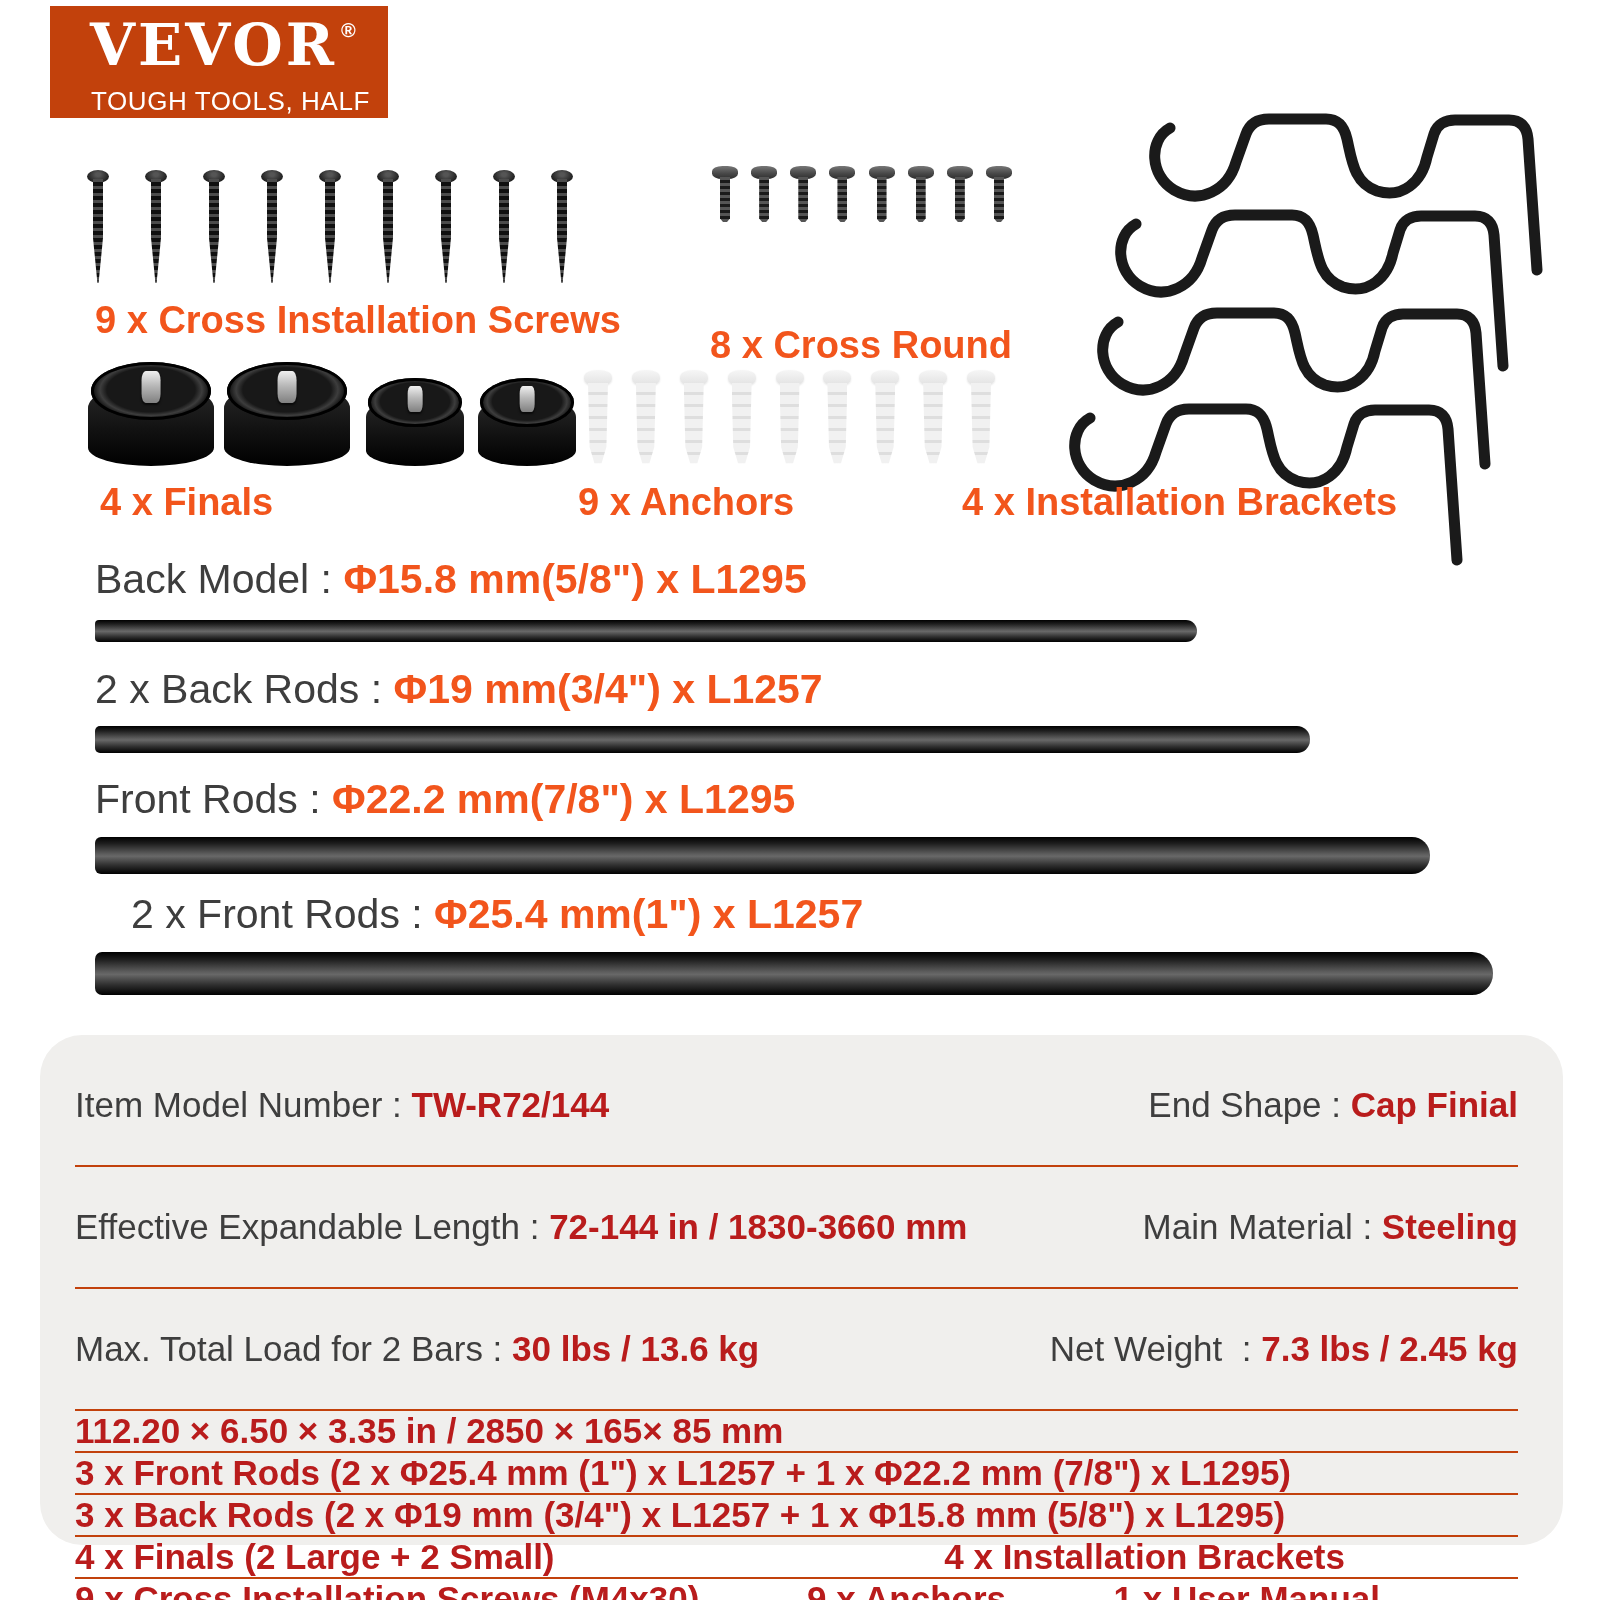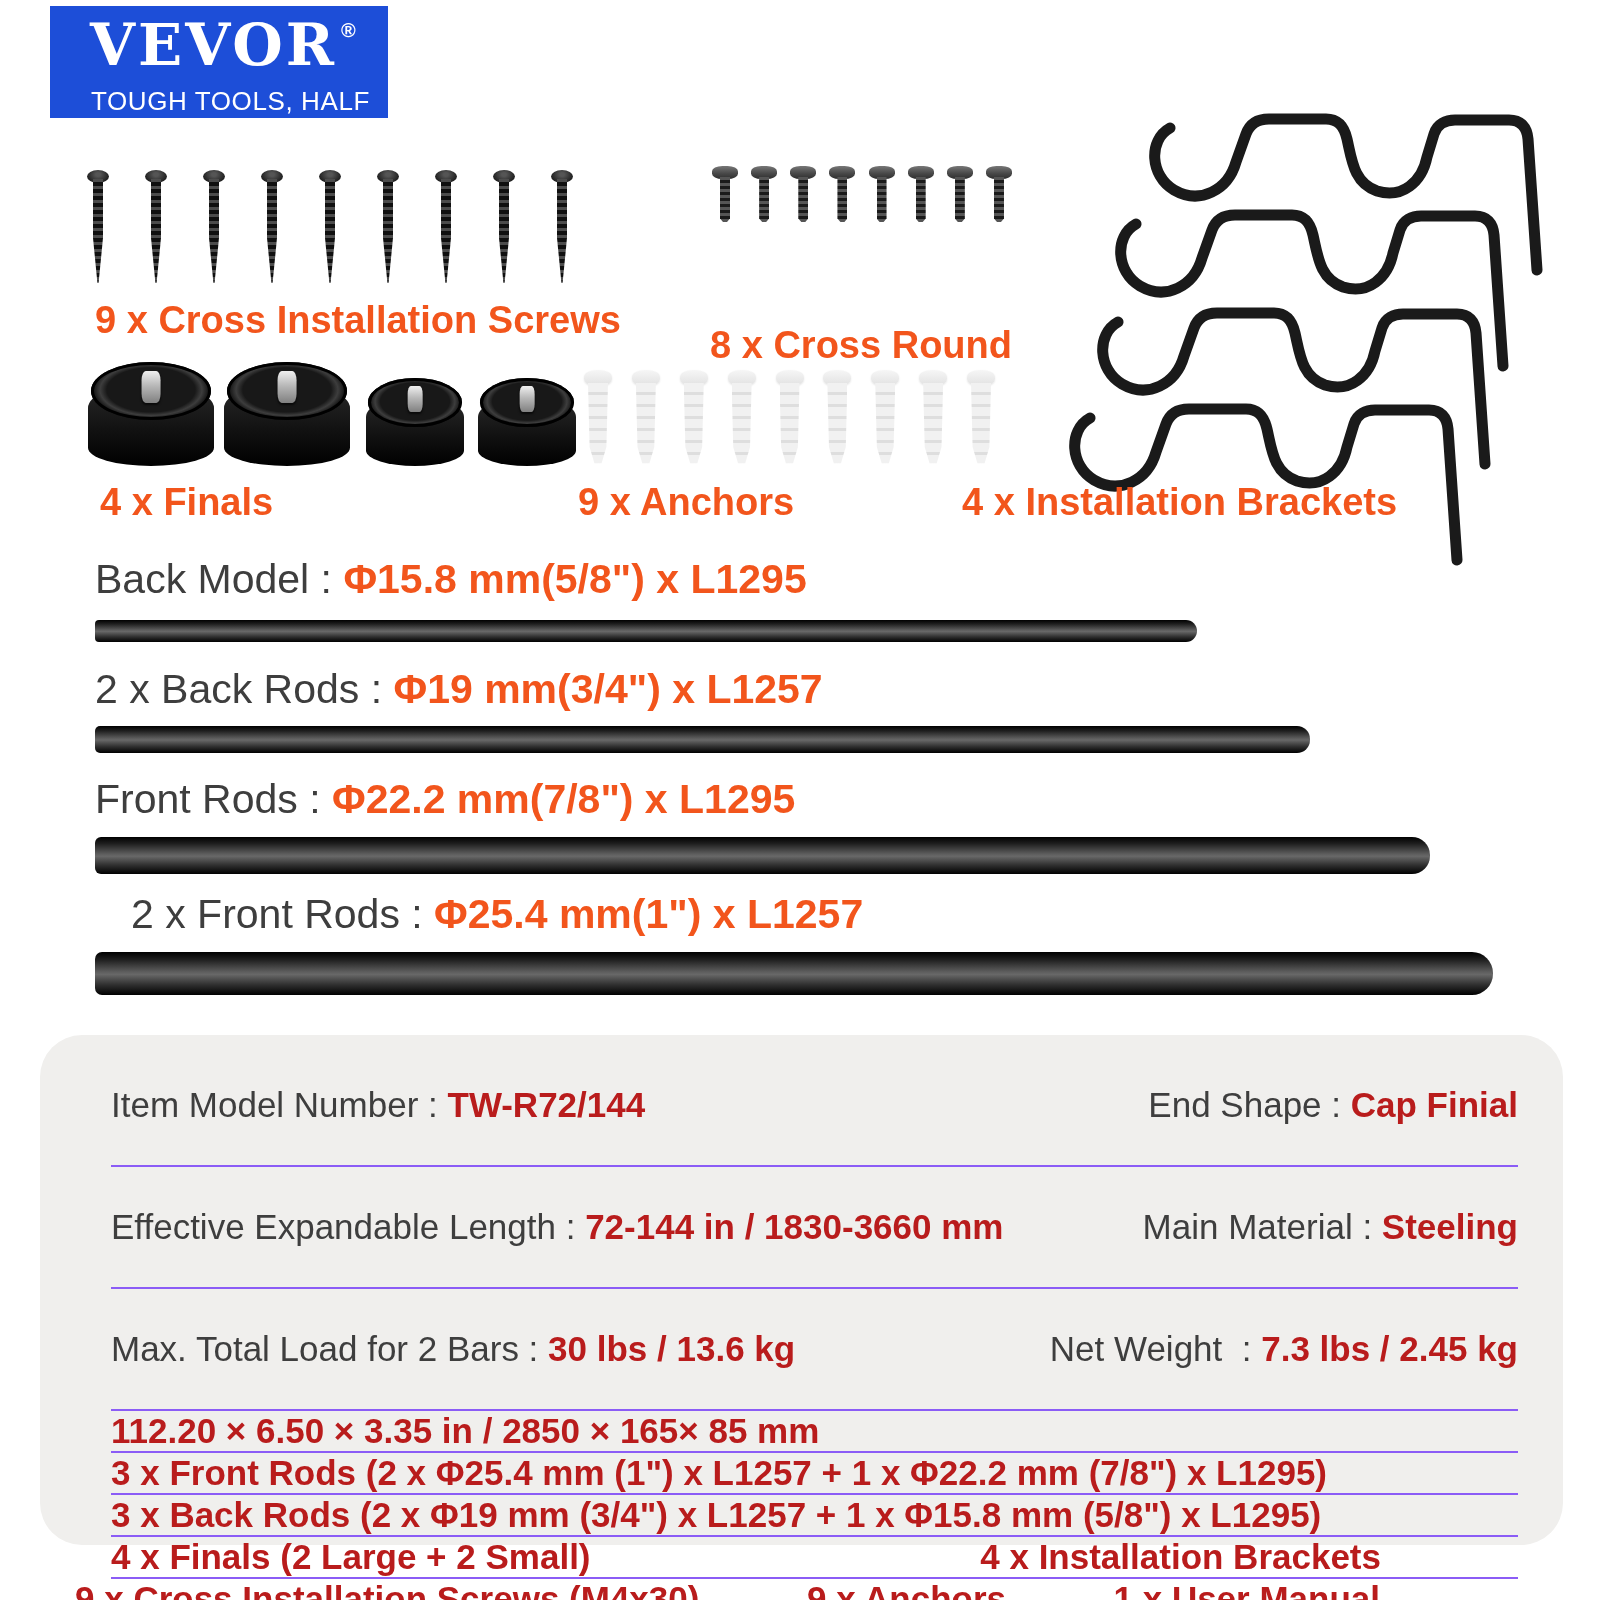--- a/index.html
+++ b/index.html
@@ -3,21 +3,21 @@
 <meta charset="utf-8">
 <style>
   html,body{margin:0;padding:0;}
   body{
     width:1600px;height:1600px;position:relative;overflow:hidden;
     background:#ffffff;font-family:"Liberation Sans",sans-serif;
   }
   .abs{position:absolute;}
 
   
-  .logo{left:50px;top:6px;width:338px;height:112px;background:#1d4ed8;color:#fff;}
+  .logo{left:50px;top:6px;width:338px;height:112px;background:#c2410c;color:#fff;}
   .logo-brand{position:absolute;left:40px;top:10px;font-family:"DejaVu Serif",serif;
     font-weight:bold;font-size:58px;letter-spacing:3px;line-height:1;}
   .logo-reg{font-size:20px;font-weight:bold;vertical-align:28px;letter-spacing:0;margin-left:4px;font-family:"Liberation Sans",sans-serif;}
   .logo-tagline{position:absolute;left:41px;top:80px;font-size:26px;font-weight:normal;letter-spacing:0.6px;}
 
   
   .plabel{color:#F2551C;font-weight:bold;font-size:38px;line-height:1.2;white-space:pre;}
 
   
   .screws-row{left:86px;top:170px;width:488px;height:120px;display:flex;justify-content:space-between;}
@@ -66,21 +66,21 @@
   .rod-label{position:absolute;left:95px;font-size:41px;line-height:1.05;color:#3E3E3E;white-space:pre;}
   .rod-label .spec{color:#F2551C;font-weight:bold;}
   .rod{position:absolute;left:95px;
     background:linear-gradient(180deg,#000 0%,#1f1f1f 18%,#5d5d5d 46%,#686868 52%,#303030 76%,#000 100%);
     border-radius:5px 14px 14px 5px;}
 
   
   .spec-panel{left:40px;top:1035px;width:1523px;height:510px;background:#F0EFED;border-radius:42px;
     box-sizing:border-box;padding:10px 45px 12px 35px;display:flex;flex-direction:column;}
   .spec-row{flex:1;display:flex;align-items:center;font-size:35px;color:#3E3E3E;white-space:pre;}
-  .spec-row:not(:last-child){border-bottom:2px solid #8b5cf6;margin-left:36px;}
+  .spec-row:not(:last-child){border-bottom:2px solid #c2410c;}
   .spec-row .lbl{color:#3E3E3E;white-space:pre;}
   .spec-row .val{color:#b91c1c;font-weight:bold;white-space:pre;}
   .cell-left{flex:1;display:flex;align-items:center;}
   .cell-right{text-align:right;}
   .row-inner-7{width:1270px;display:flex;justify-content:space-between;}
   .row-inner-8{width:1305px;display:flex;justify-content:space-between;}
 </style>
 </head>
 <body>
 

